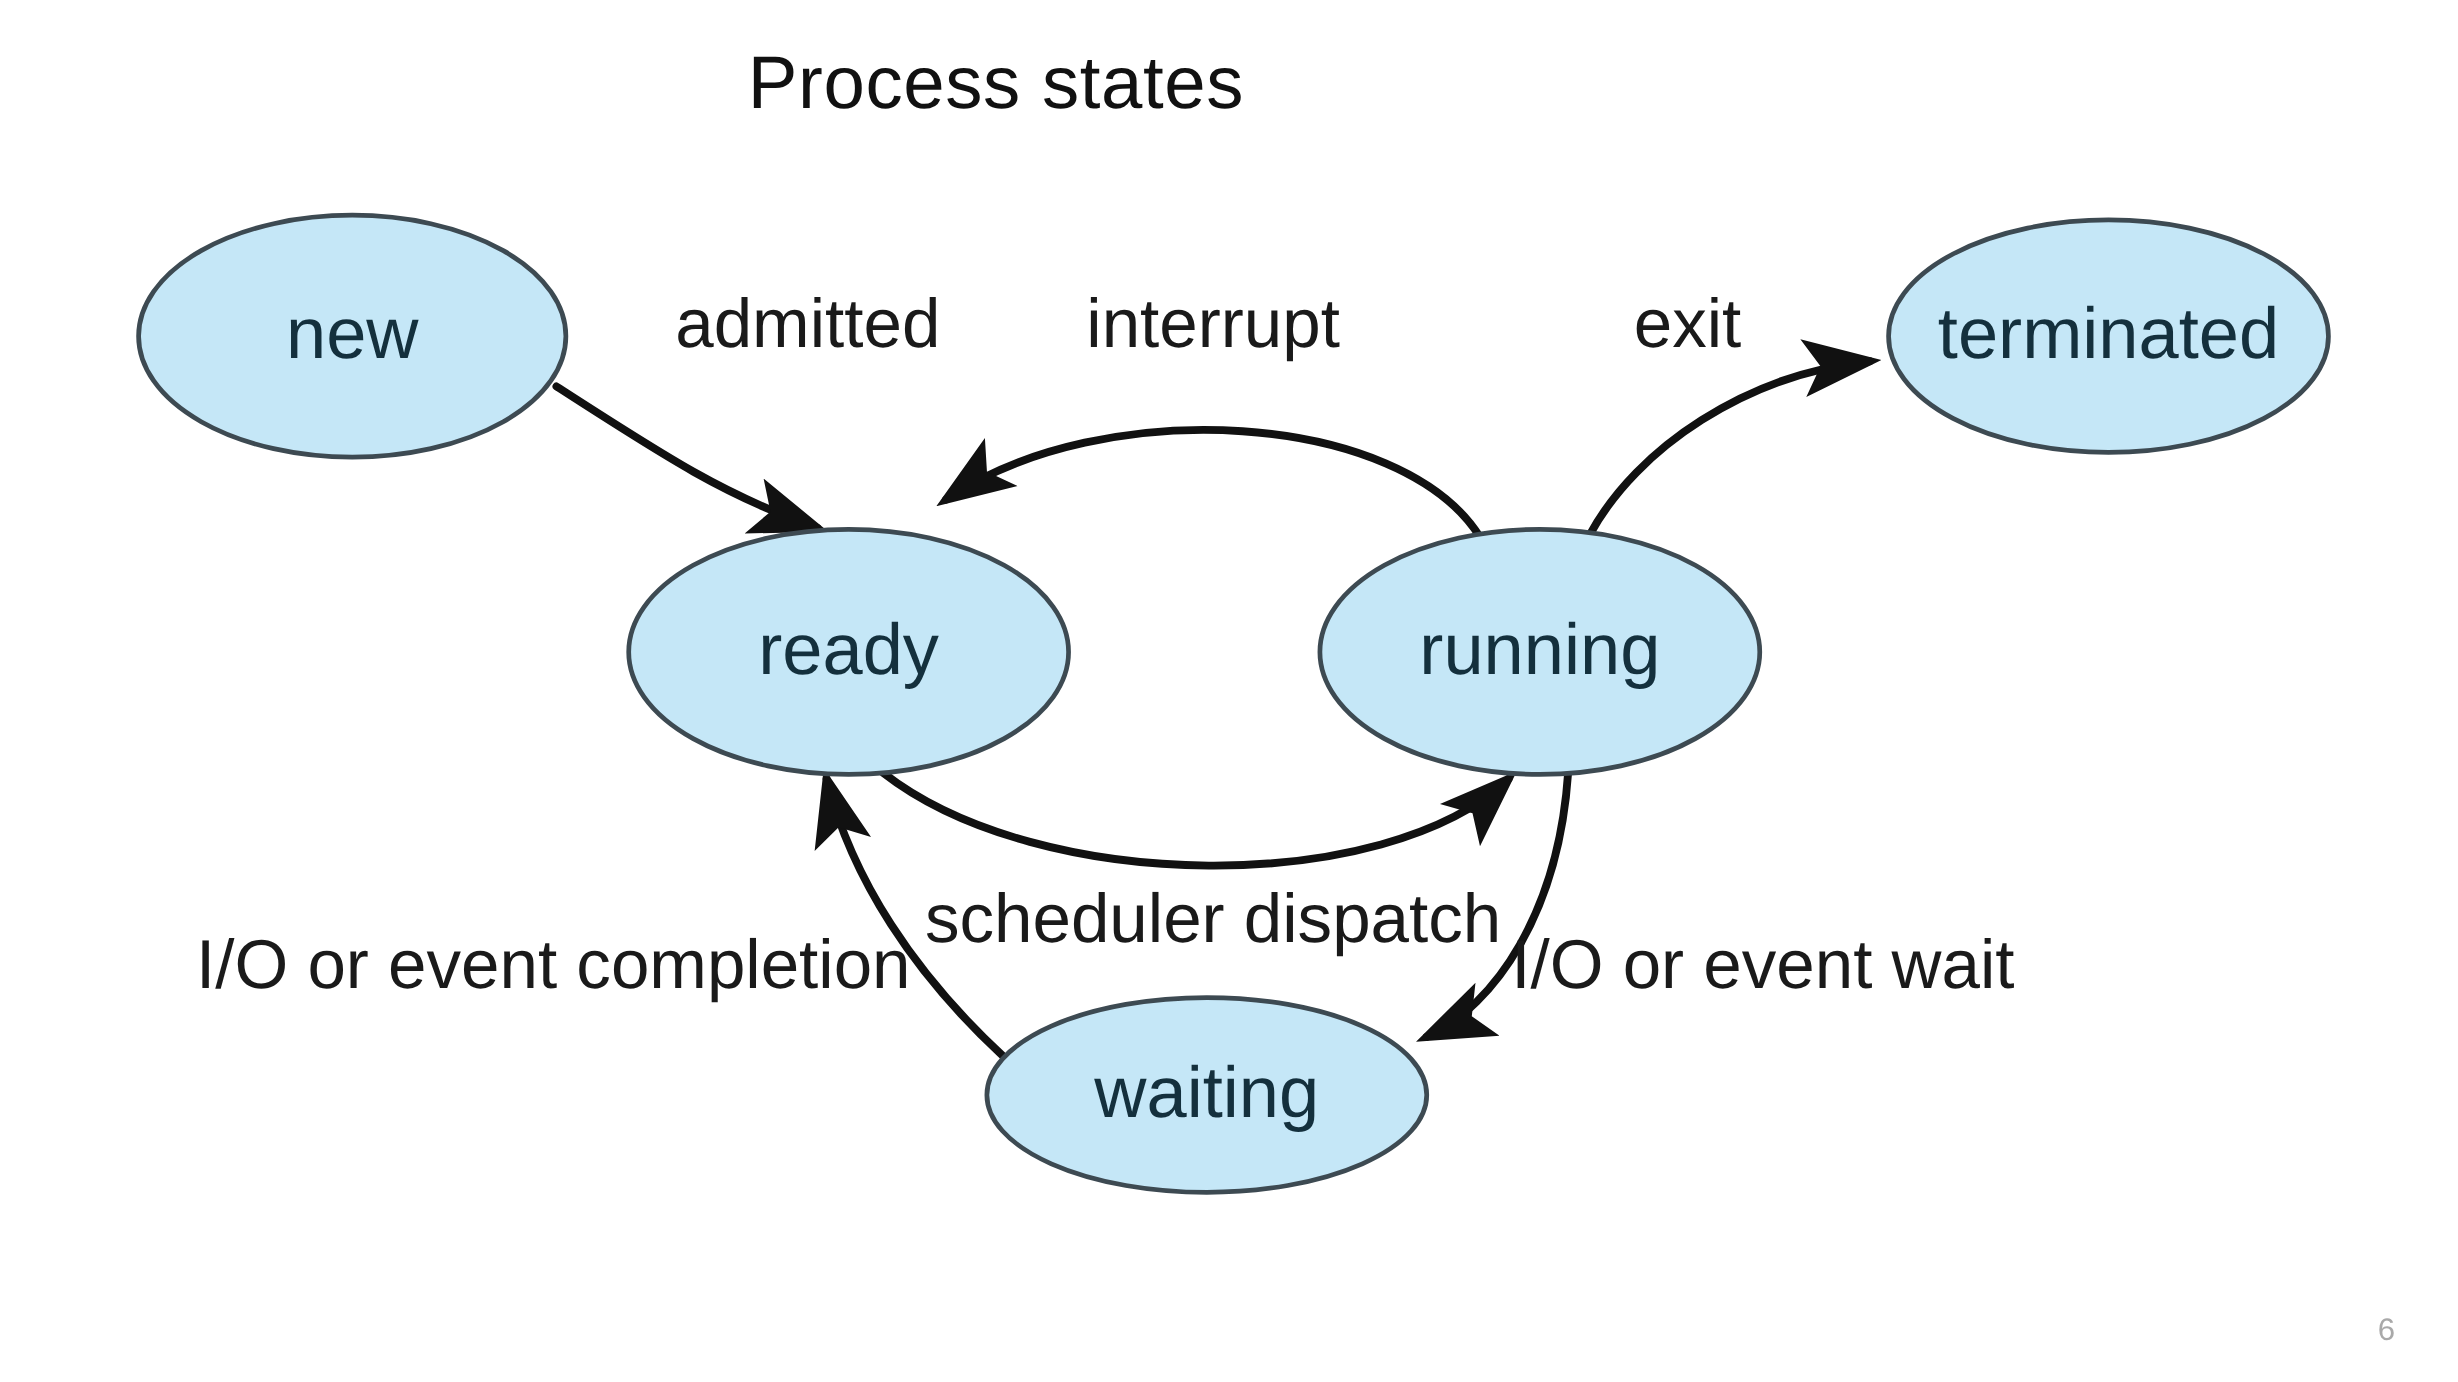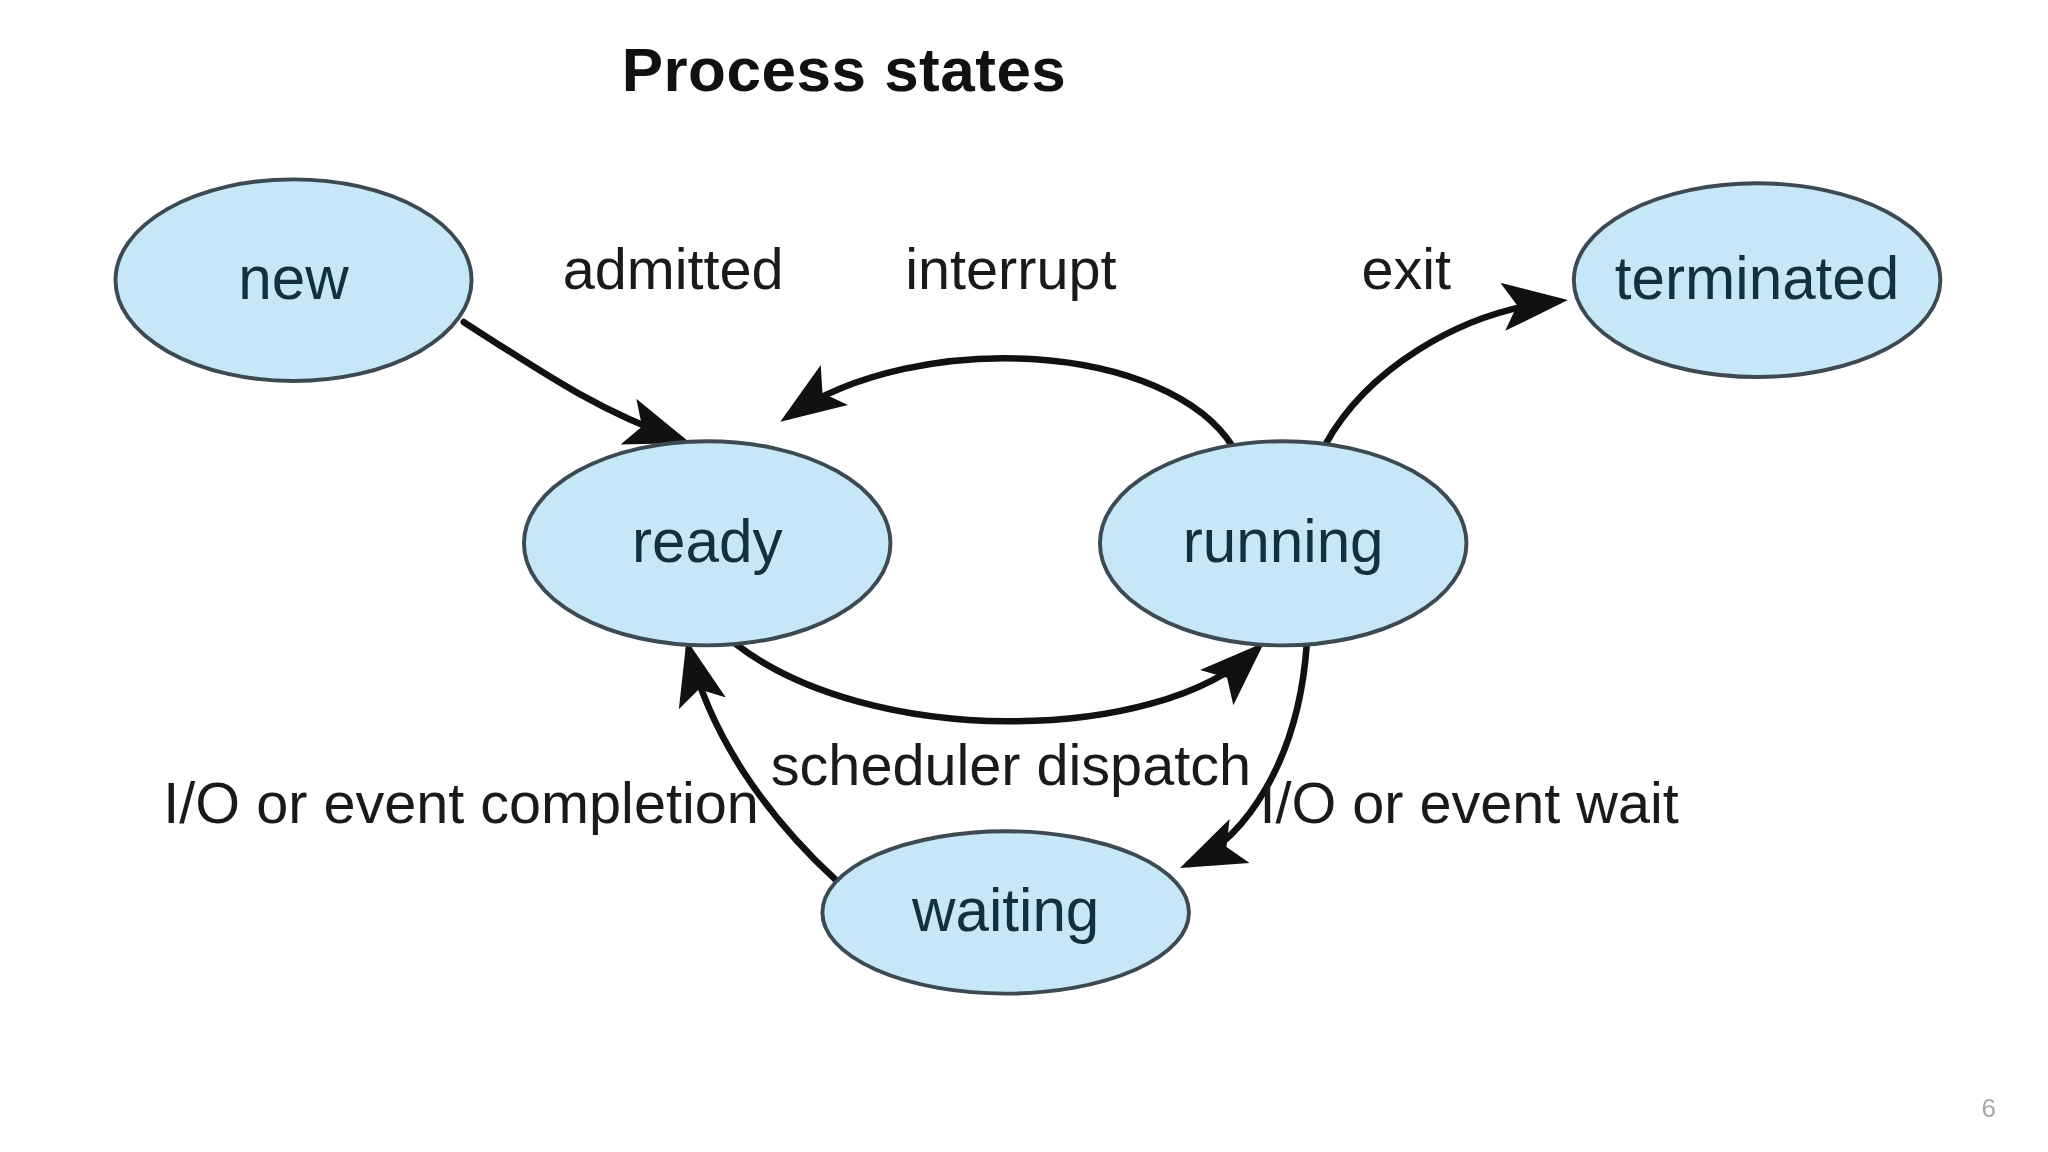--- a/index.html
+++ b/index.html
@@ -15,26 +15,26 @@
     font-family: "Liberation Sans", sans-serif;
   }
   .slide {
     position: absolute;
     inset: 0;
     background: #ffffff;
   }
   .slide-title {
     position: absolute;
     top: 34px;
-    left: 14px;
+    left: 0;
     width: 1660px;
     text-align: center;
     font-family: "Liberation Sans", sans-serif;
     font-size: 62px;
-    font-weight: 700;
+    font-weight: 400;
     color: #111111;
     letter-spacing: 0.5px;
   }
   .diagram {
     position: absolute;
     top: 0;
     left: 0;
   }
   .node-ellipse {
     fill: #c5e7f7;

